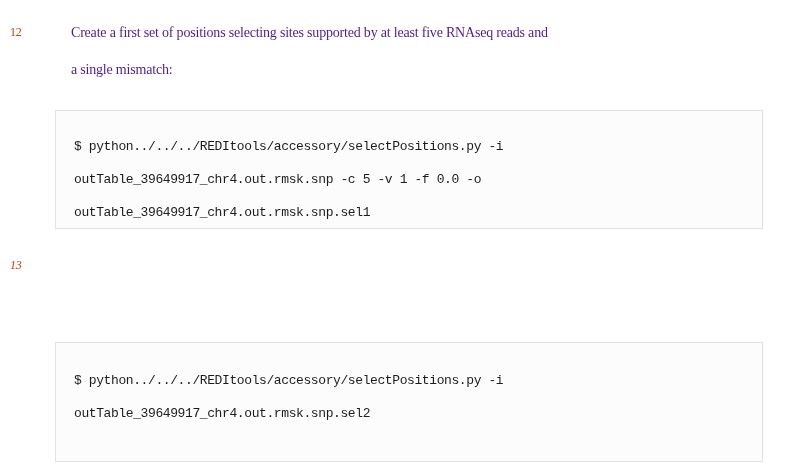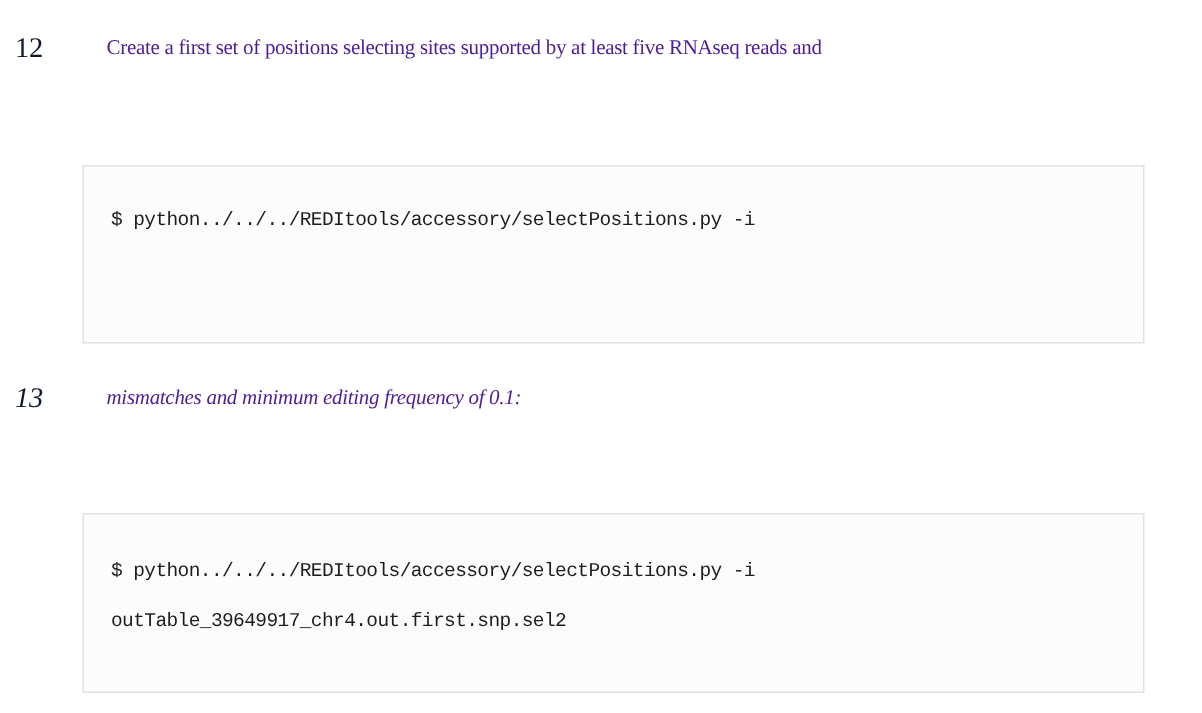--- a/index.html
+++ b/index.html
@@ -10,23 +10,23 @@
     overflow: hidden;
   }
   .page {
     position: relative;
     width: 801px; height: 475px;
     background: #ffffff;
   }
   .step-number {
     position: absolute;
     left: 10px;
-    font-size: 19px;
+    font-size: 12px;
     line-height: 37px;
-    color: #0f172a;
+    color: #c2410c;
     letter-spacing: -0.2px;
   }
   .step-text {
     position: absolute;
     left: 71px;
     font-size: 14px;
     line-height: 37px;
     color: #4c1d95;
     letter-spacing: -0.2px;
     white-space: nowrap;
@@ -54,30 +54,32 @@
 </style>
 </head>
 <body>
 
 <div class="page">
 
   <div class="step-number" id="step12-number">12</div>
 
   <div class="step-text" id="step12-text">
     <div>Create a first set of positions selecting sites supported by at least five RNAseq reads and</div>
+    <div>a single mismatch:</div>
   </div>
 
   <div class="code-block" id="codebox-1">
     <div class="code-line">$ python../../../REDItools/accessory/selectPositions.py -i</div>
+    <div class="code-line">outTable_39649917_chr4.out.rmsk.snp -c 5 -v 1 -f 0.0 -o</div>
+    <div class="code-line">outTable_39649917_chr4.out.rmsk.snp.sel1</div>
   </div>
 
   <div class="step-number" id="step13-number">13</div>
 
   <div class="step-text" id="step13-text">
-    <div>mismatches and minimum editing frequency of 0.1:</div>
   </div>
 
   <div class="code-block" id="codebox-2">
     <div class="code-line">$ python../../../REDItools/accessory/selectPositions.py -i</div>
-    <div class="code-line">outTable_39649917_chr4.out.first.snp.sel2</div>
+    <div class="code-line">outTable_39649917_chr4.out.rmsk.snp.sel2</div>
   </div>
 
 </div>
 
 </body></html>

